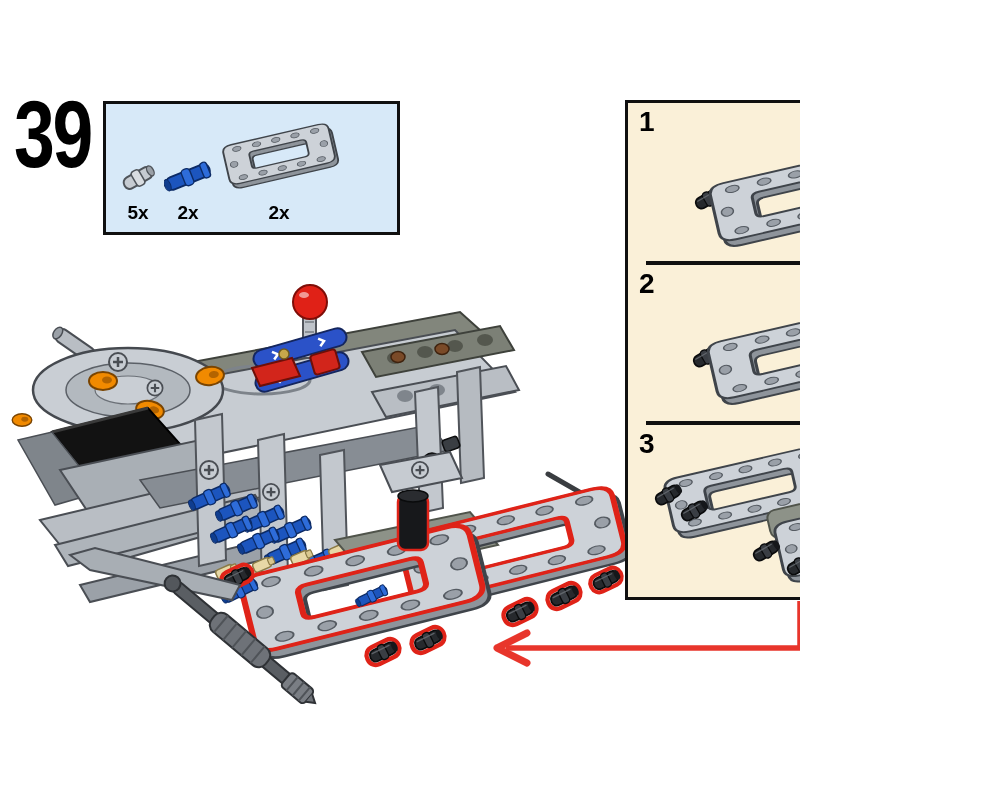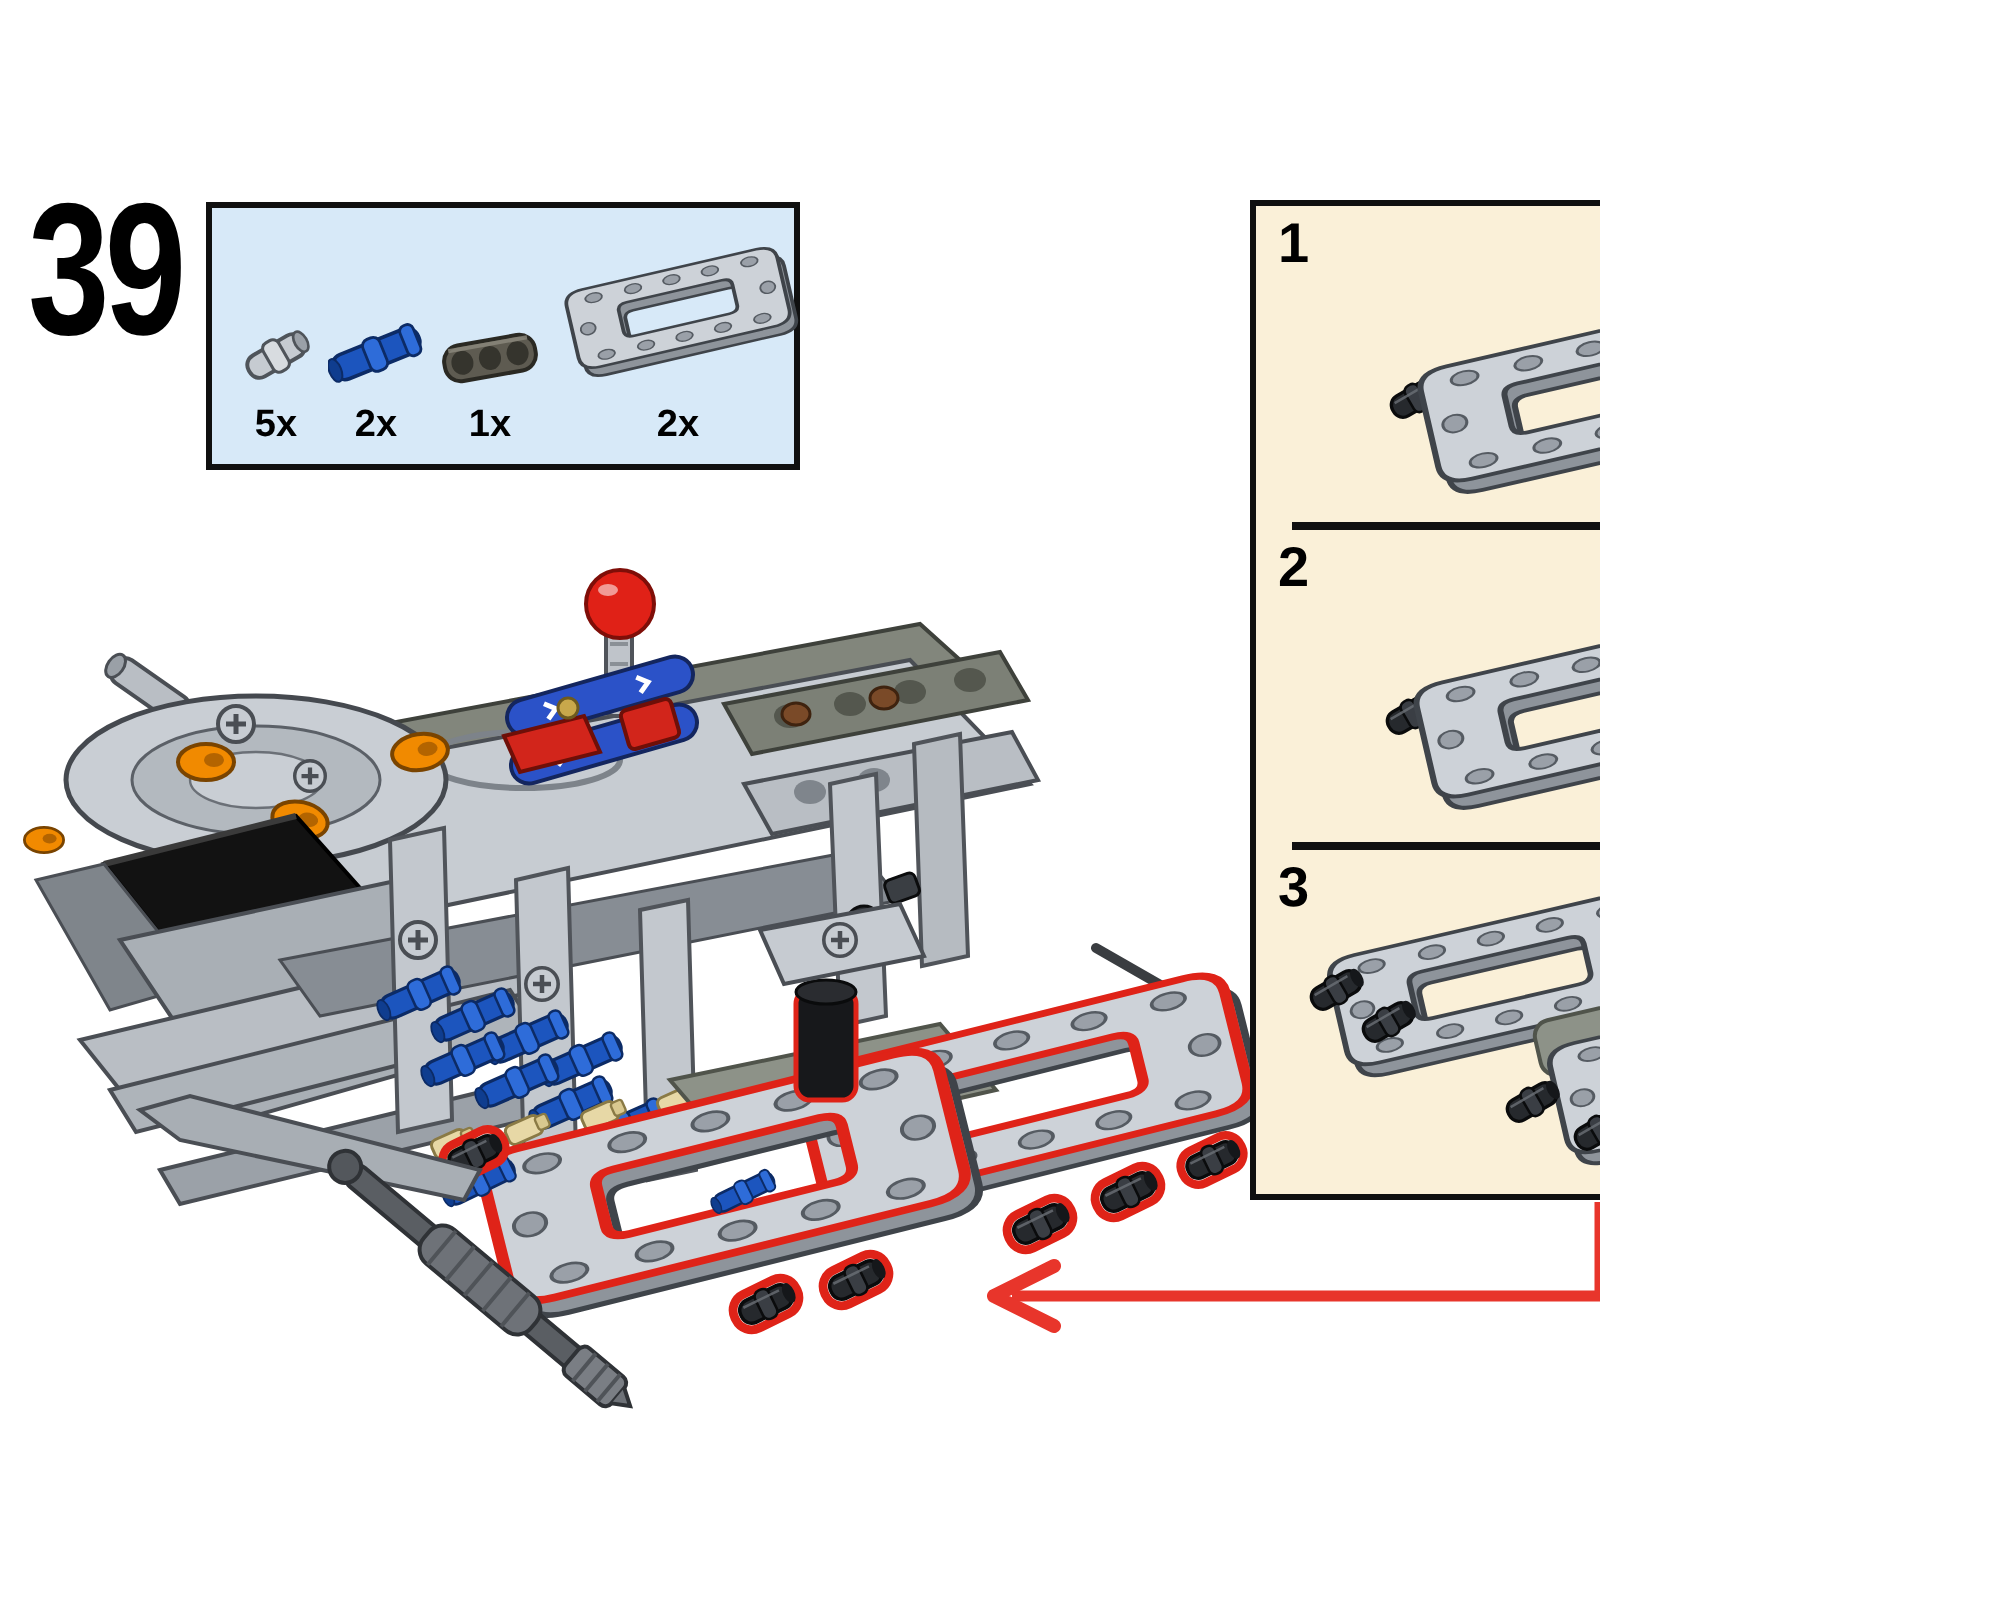--- a/index.html
+++ b/index.html
@@ -235,32 +235,20 @@
       </svg>
       <div class="part-qty">5x</div>
     </div>
     <div class="part-item">
       <svg width="48" height="38" viewBox="0 0 48 38">
         <use href="#pin-blue" transform="translate(24,19) rotate(-22)"></use>
       </svg>
       <div class="part-qty">2x</div>
     </div>
     <div class="part-item">
-      <svg width="54" height="38" viewBox="0 0 54 38">
-        <g transform="translate(27,21) rotate(-10)">
-          <rect x="-23" y="-9" width="46" height="18" rx="8" fill="#5E5B51" stroke="#2A2923" stroke-width="2"></rect>
-          <ellipse cx="-14" cy="0" rx="5.5" ry="6" fill="#35342D"></ellipse>
-          <ellipse cx="0" cy="0" rx="5.5" ry="6" fill="#35342D"></ellipse>
-          <ellipse cx="14" cy="0" rx="5.5" ry="6" fill="#35342D"></ellipse>
-          <path d="M-20,-7 L20,-7" stroke="#8D8A7E" stroke-width="2" opacity="0.8"></path>
-        </g>
-      </svg>
-      <div class="part-qty">1x</div>
-    </div>
-    <div class="part-item">
       <svg width="122" height="80" viewBox="0 0 122 80">
         <use href="#frame-flat" transform="translate(61,38) rotate(-13) scale(0.47,0.33)"></use>
       </svg>
       <div class="part-qty">2x</div>
     </div>
   </div>
 
   <div class="panel">
 
     <div class="panel-step s1">

